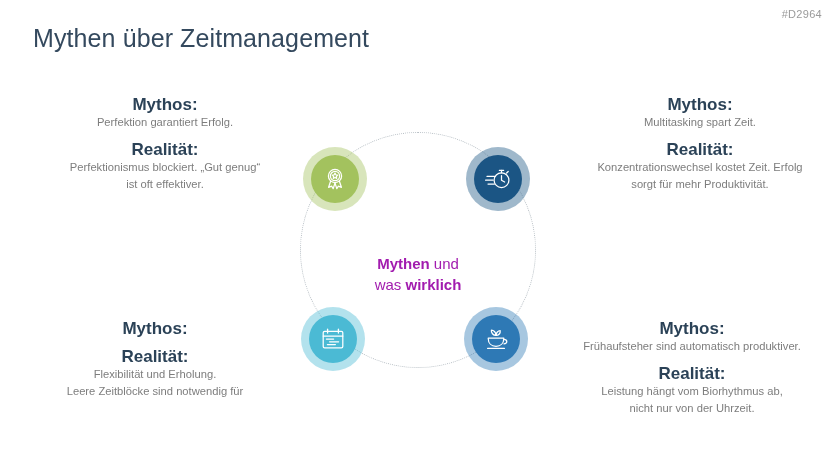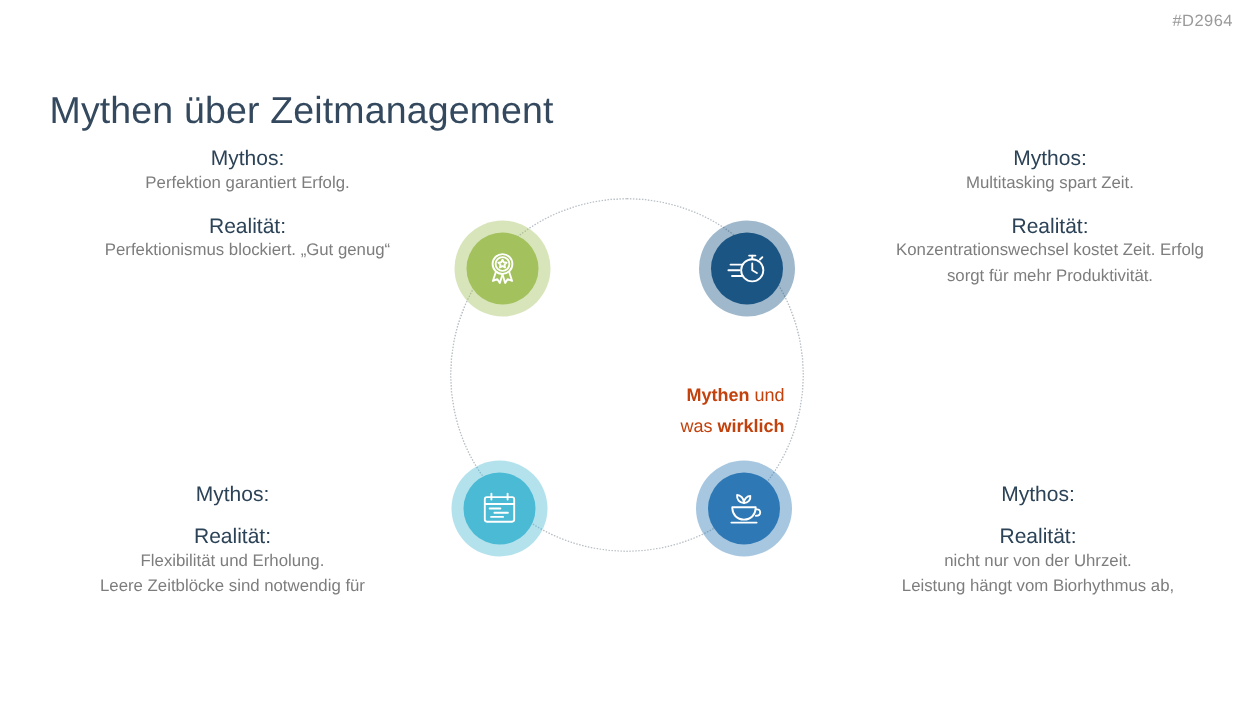--- a/index.html
+++ b/index.html
@@ -32,36 +32,35 @@
   
   #page-title {
     position: absolute;
     left: 33px;
     top: 24px;
     font-size: 25px;
     font-weight: 400;
     color: #34495e;
     letter-spacing: 0.1px;
     white-space: nowrap;
-    margin-top: 36px;
   }
 
   
   .text-block {
     position: absolute;
     width: 270px;
     text-align: center;
     font-size: 11.2px;
     line-height: 17px;
     color: #808080;
   }
   .text-block .lbl {
-    font-weight: normal;
+    font-weight: bold;
     color: #2b4257;
-    font-size: 14px;
+    font-size: 17px;
     display: block;
     line-height: 18px;
   }
   .text-block .val {
     display: block;
     line-height: 17px;
     color: #7d7d7d;
   }
   .text-block .pair + .pair { margin-top: 10px; }
 
@@ -121,24 +120,24 @@
   #node-bl { left: 18px;  top: 187px; }
   #node-br { left: 181px; top: 187px; }
 
   
   #center-caption {
     position: absolute;
     left: 50%;
     top: 133px;
     transform: translateX(-50%);
     width: 210px;
-    text-align: right;
-    font-size: 12px;
+    text-align: center;
+    font-size: 15px;
     line-height: 21px;
-    color: #c2410c;
+    color: #a21caf;
     font-weight: 400;
   }
   #center-caption b { font-weight: bold; }
 </style>
 </head>
 <body>
 
 <div id="slide">
 
   <div id="corner-code">#D2964</div>
@@ -146,20 +145,21 @@
   <div id="page-title">Mythen über Zeitmanagement</div>
 
   <div class="text-block" id="block-tl">
     <div class="pair">
       <span class="lbl">Mythos:</span>
       <span class="val">Perfektion garantiert Erfolg.</span>
     </div>
     <div class="pair">
       <span class="lbl">Realität:</span>
       <span class="val">Perfektionismus blockiert. „Gut genug“</span>
+      <span class="val">ist oft effektiver.</span>
     </div>
   </div>
 
   <div class="text-block" id="block-tr">
     <div class="pair">
       <span class="lbl">Mythos:</span>
       <span class="val">Multitasking spart Zeit.</span>
     </div>
     <div class="pair">
       <span class="lbl">Realität:</span>
@@ -175,25 +175,26 @@
     <div class="pair">
       <span class="lbl">Realität:</span>
       <span class="val">Flexibilität und Erholung.</span>
       <span class="val">Leere Zeitblöcke sind notwendig für</span>
     </div>
   </div>
 
   <div class="text-block" id="block-br">
     <div class="pair">
       <span class="lbl">Mythos:</span>
-    </div>
-    <div class="pair">
-      <span class="lbl">Realität:</span>
+      <span class="val">Frühaufsteher sind automatisch produktiver.</span>
+    </div>
+    <div class="pair">
+      <span class="lbl">Realität:</span>
+      <span class="val">Leistung hängt vom Biorhythmus ab,</span>
       <span class="val">nicht nur von der Uhrzeit.</span>
-      <span class="val">Leistung hängt vom Biorhythmus ab,</span>
     </div>
   </div>
 
   <div id="diagram">
 
     <div id="dotted-ring"></div>
 
     <div id="center-caption">
       <span><b>Mythen</b><span> und</span></span><br>
       <span><span>was </span><b>wirklich</b></span><br>

